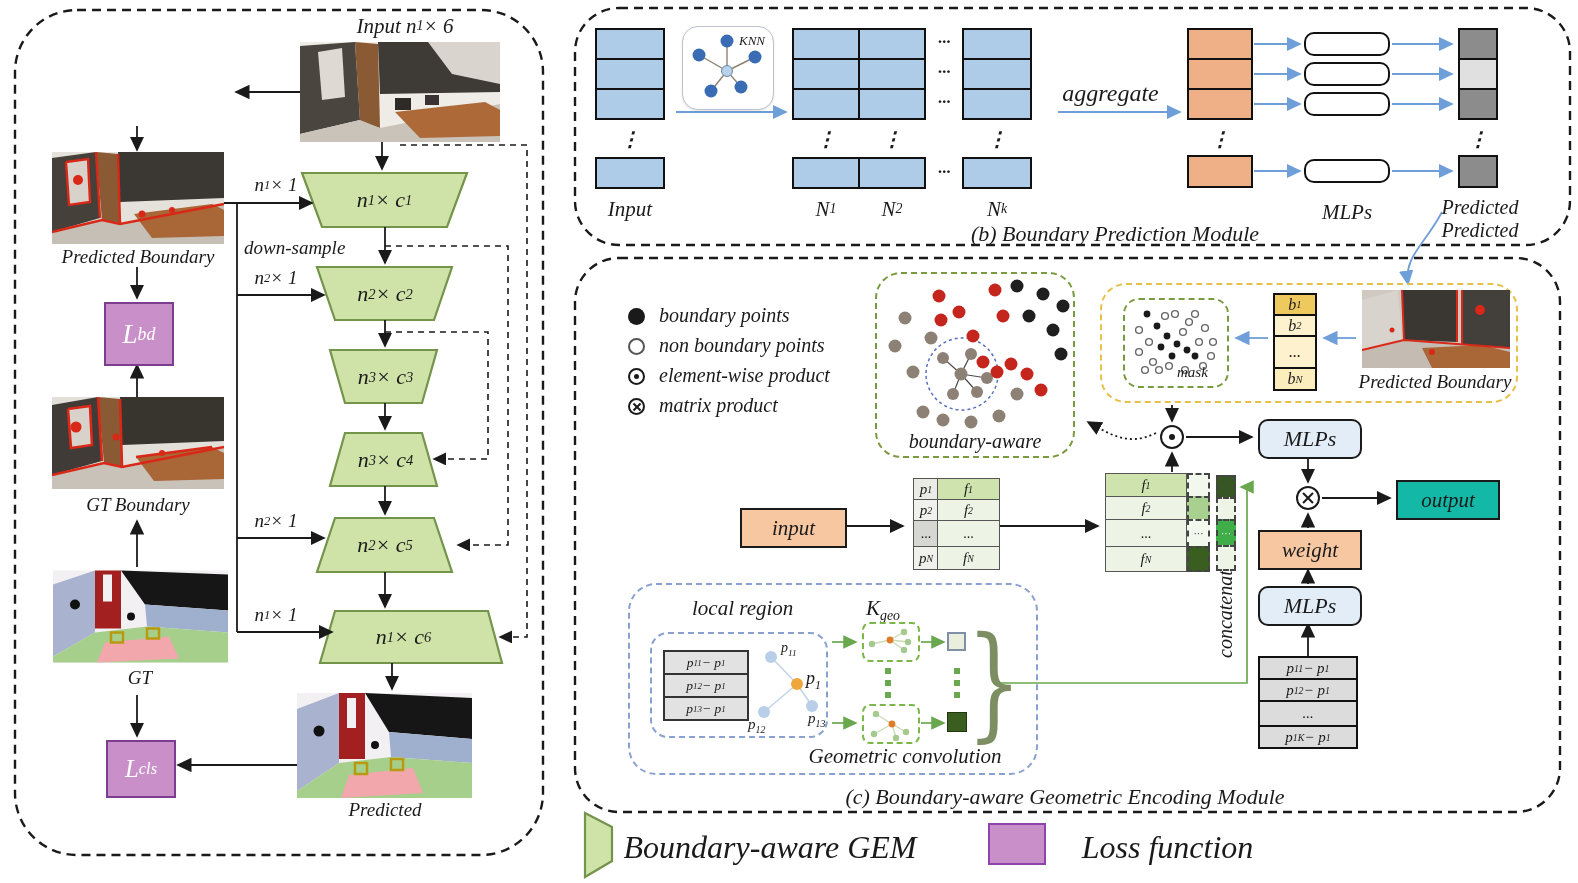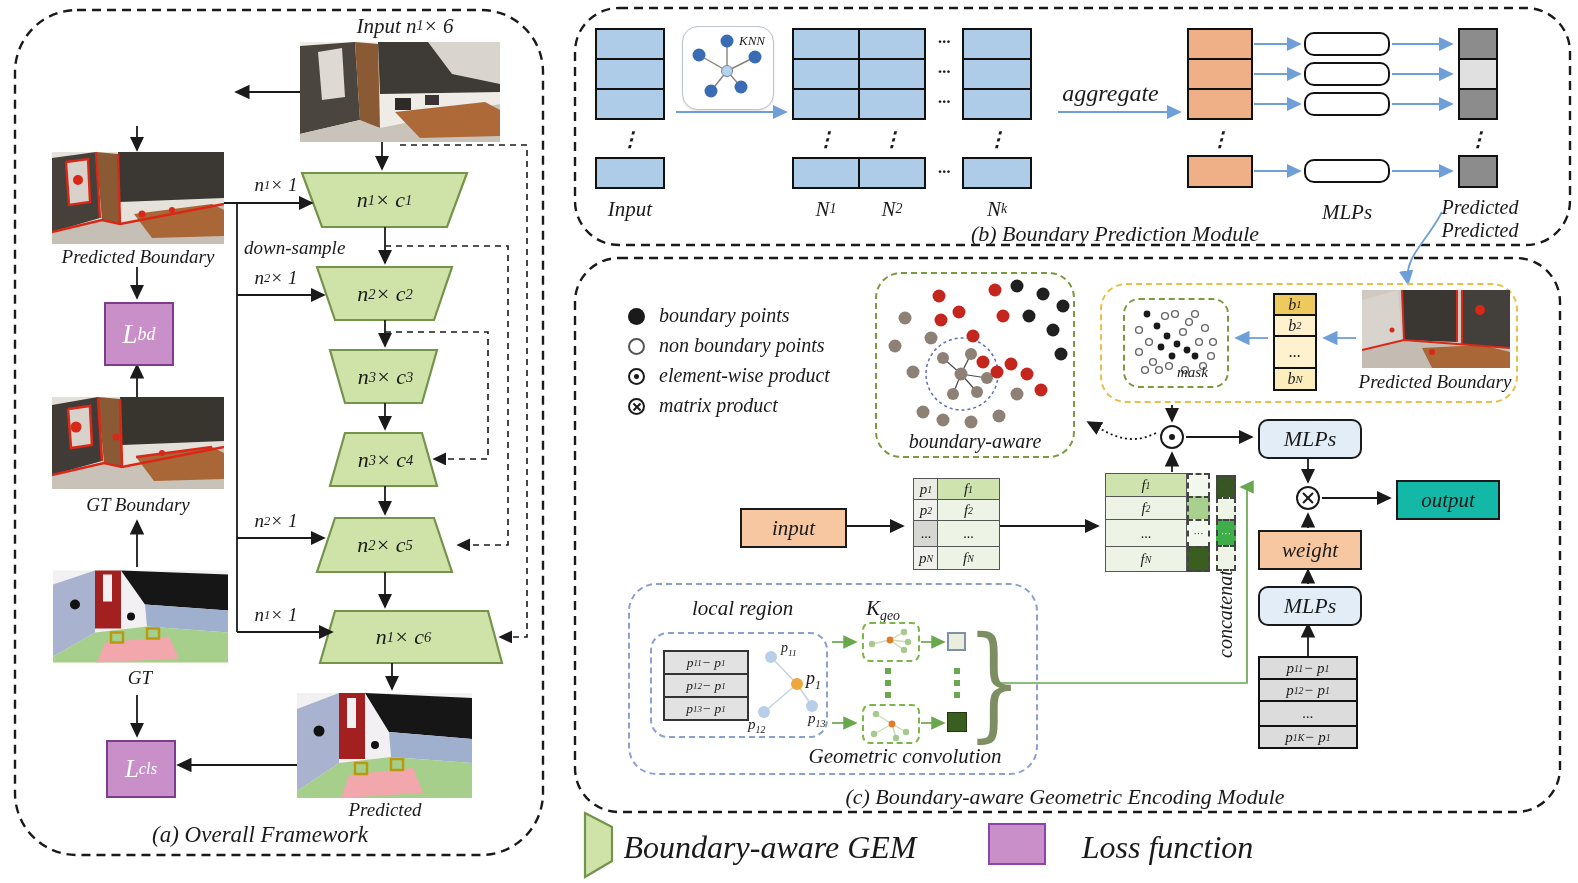--- a/index.html
+++ b/index.html
@@ -235,21 +235,20 @@
     <polygon points="0,98 42,70 94,64 175,70 175,105 0,105" fill="#a6cf8c"></polygon>
     <polygon points="52,82 116,75 126,100 44,105" fill="#f2a7ad"></polygon>
     <rect x="58" y="70" width="12" height="11" fill="none" stroke="#b89a10" stroke-width="2.5"></rect>
     <rect x="94" y="66" width="12" height="11" fill="none" stroke="#b89a10" stroke-width="2.5"></rect>
     <circle cx="22" cy="38" r="5.5" fill="#111"></circle>
     <circle cx="78" cy="52" r="4" fill="#111"></circle>
   </svg>
 </div>
 <div class="lbl ctr" style="left:330px;top:800px;width:110px;height:20px;font-size:19px">Predicted</div>
 
-<div class="lbl ctr" style="left:120px;top:822px;width:280px;height:26px;font-size:23px">(a) Overall Framework</div>
 <div class="lbl" style="left:244px;top:237px;font-size:19px">down-sample</div>
 
 <div class="lbl ctr" style="left:246px;top:174px;width:60px;height:22px;font-size:19px">
       <span>n</span>
       <sub>1</sub>
       <span>× 1</span>
     </div>
 <div class="lbl ctr" style="left:246px;top:267px;width:60px;height:22px;font-size:19px">
       <span>n</span>
       <sub>2</sub>

